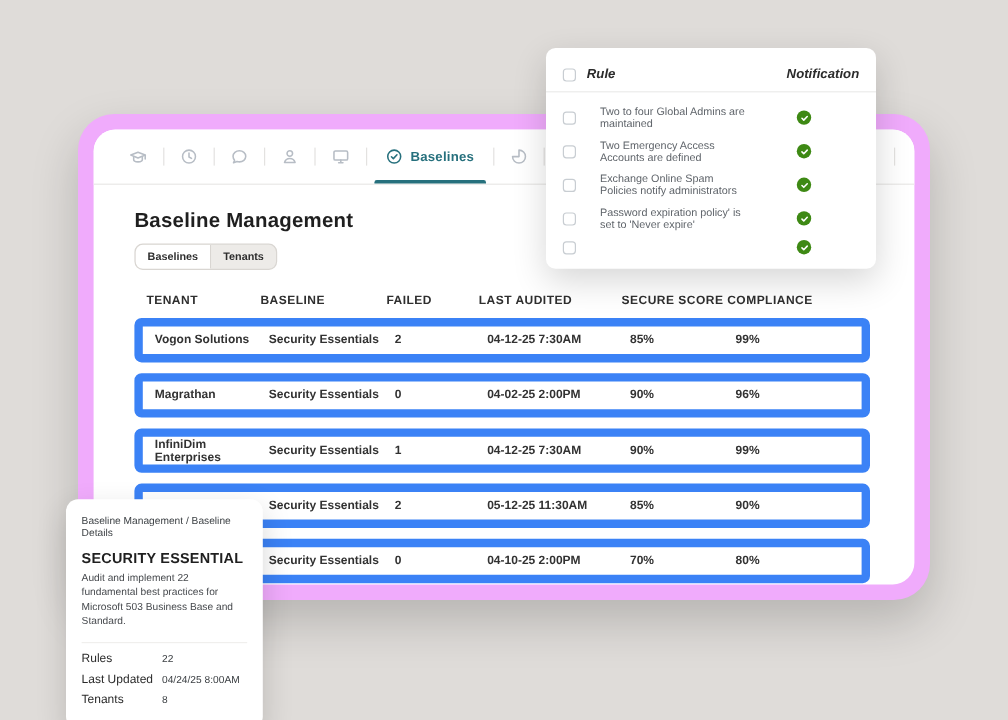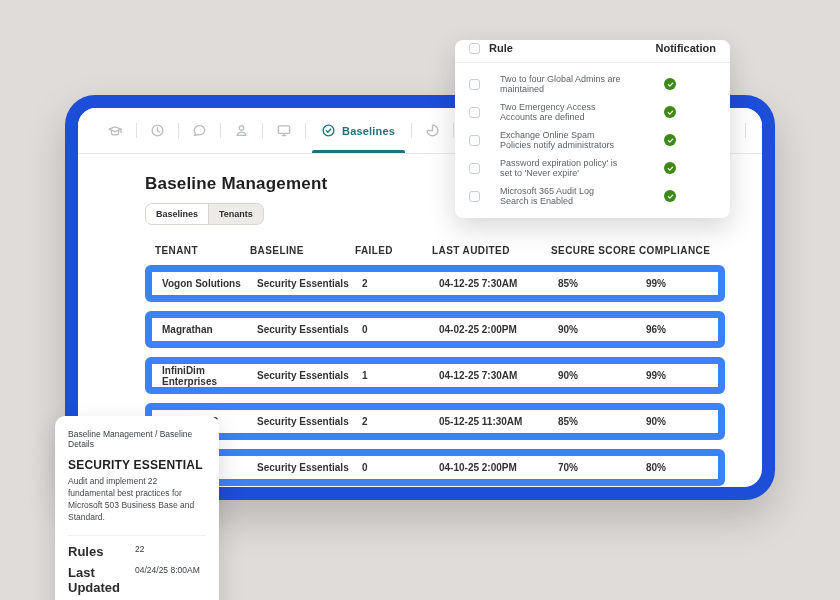--- a/index.html
+++ b/index.html
@@ -7,21 +7,21 @@
   body {
     position:relative; overflow:hidden;
     background:#dfdcd9;
     font-family:"Liberation Sans", sans-serif;
     color:#2e2e2e;
   }
 
   
   .window {
     position:absolute; left:65px; top:95px; width:710px; height:405px;
-    background:#1d4ed8; border-radius:30px; padding:13px;
+    background:#f0abfc; border-radius:30px; padding:13px;
     box-shadow:0 18px 40px rgba(0,0,0,.18);
     z-index:1;
   }
   .window-content {
     width:100%; height:100%; background:#ffffff; border-radius:18px;
     overflow:hidden; display:flex; flex-direction:column;
   }
 
   
   .nav {
@@ -39,21 +39,21 @@
     gap:7px; padding:0 16px; cursor:pointer;
   }
   .nav-tab-label { font-size:11px; font-weight:bold; color:#26707d; letter-spacing:.2px; }
   .nav-tab::after {
     content:""; position:absolute; left:6px; right:6px; bottom:0; height:3px;
     background:#26707d; border-radius:2px 2px 0 0;
   }
   .nav-spacer { flex:1; }
 
   
-  .page { padding:20px 37px 0 34px; flex:1;margin-left:33px; }
+  .page { padding:20px 37px 0 34px; flex:1; }
   .page-title { font-size:17px; font-weight:bold; color:#1f1f1f; letter-spacing:.2px; }
   .view-toggle {
     display:inline-flex; margin-top:9px; border:1px solid #d9d6d2;
     border-radius:7px; background:#edebe8; overflow:hidden;
   }
   .view-toggle .seg {
     font-size:9px; font-weight:bold; color:#2e2e2e; padding:5px 10px; cursor:pointer;
   }
   .view-toggle .seg.active {
     background:#ffffff; border-right:1px solid #d9d6d2; border-radius:6px 0 0 6px;
@@ -77,21 +77,21 @@
 
   
   .rule-panel {
     position:absolute; left:455px; top:40px; width:275px; z-index:3;
     background:#fff; border-radius:8px;
     box-shadow:0 10px 28px rgba(0,0,0,.16);
     padding-bottom:8px;
   }
   .rule-head {
     display:grid; grid-template-columns:1fr 92px; align-items:center;
-    padding:2px 14px 8px 14px; border-bottom:1px solid #ececea;
+    padding:16px 14px 8px 14px; border-bottom:1px solid #ececea;font-style:italic;
   }
   .rule-head-left { display:flex; align-items:center; gap:9px; }
   .rule-head .col-label { font-size:11px; font-weight:bold; color:#2b2b2b; }
   .rule-head .col-label.right { text-align:right; }
   .checkbox {
     width:11px; height:11px; border:1.5px solid #c8cdd2; border-radius:3px;
     background:#fff; flex:0 0 11px; cursor:pointer;
   }
   .rule-rows { padding-top:7px; }
   .rule-row {
@@ -112,21 +112,21 @@
     background:#fff; border-radius:10px;
     box-shadow:0 10px 26px rgba(0,0,0,.16);
     padding:13px 13px 12px 13px;
     margin-left:16px;
   }
   .crumb { font-size:8.5px; color:#3c4044; }
   .card-title { font-size:12px; font-weight:bold; color:#1f1f1f; margin-top:9px; letter-spacing:.2px; }
   .card-desc { font-size:8.5px; color:#46494d; line-height:1.4; margin-top:4px; }
   .card-stats { margin-top:11px; border-top:1px solid #f0efed; padding-top:8px; }
   .stat-row { display:grid; grid-template-columns:67px 1fr; margin-bottom:6px; }
-  .stat-row .k { font-size:13px; font-weight:bold; color:#2b2b2b; }
+  .stat-row .k { font-size:10px; font-weight:normal; color:#2b2b2b; }
   .stat-row .v { font-size:8.5px; color:#3c4044; }
 
   .ic { stroke:#b7bdc5; fill:none; stroke-width:1.3; stroke-linecap:round; stroke-linejoin:round; }
   .ic-teal { stroke:#26707d; }
 </style>
 </head>
 <body>
 
 <div class="window">
   <div class="window-content">
@@ -321,21 +321,20 @@
     <span class="badge">
       <svg width="7" height="7" viewBox="0 0 7 7">
             <path d="M1.3 3.6l1.5 1.5 2.9-3" stroke="#ffffff" stroke-width="1.3" fill="none" stroke-linecap="round" stroke-linejoin="round"></path>
           </svg>
     </span>
   </div>
 
   <div class="rule-row">
     <div class="rule-row-left">
       <span class="checkbox"></span>
-      <span class="rule-label">Microsoft 365 Audit Log Search is Enabled</span>
     </div>
     <span class="badge">
       <svg width="7" height="7" viewBox="0 0 7 7">
             <path d="M1.3 3.6l1.5 1.5 2.9-3" stroke="#ffffff" stroke-width="1.3" fill="none" stroke-linecap="round" stroke-linejoin="round"></path>
           </svg>
     </span>
   </div>
 </div>
 </div>
 

